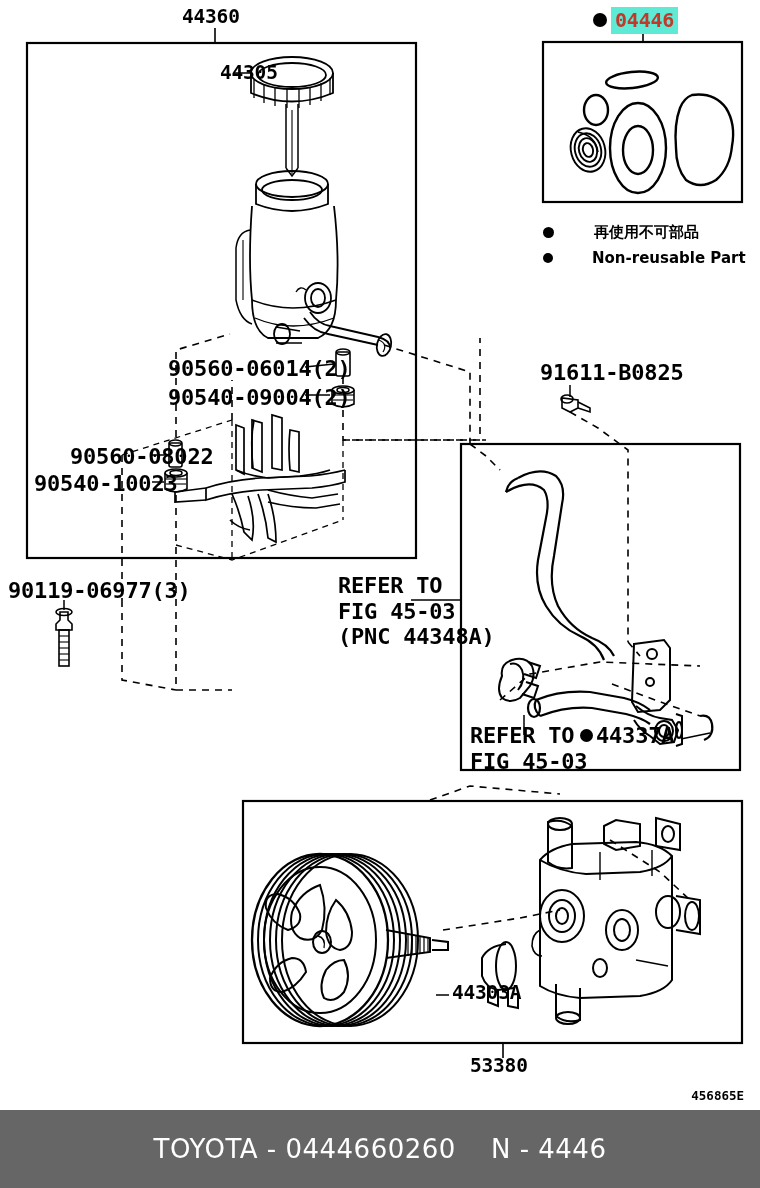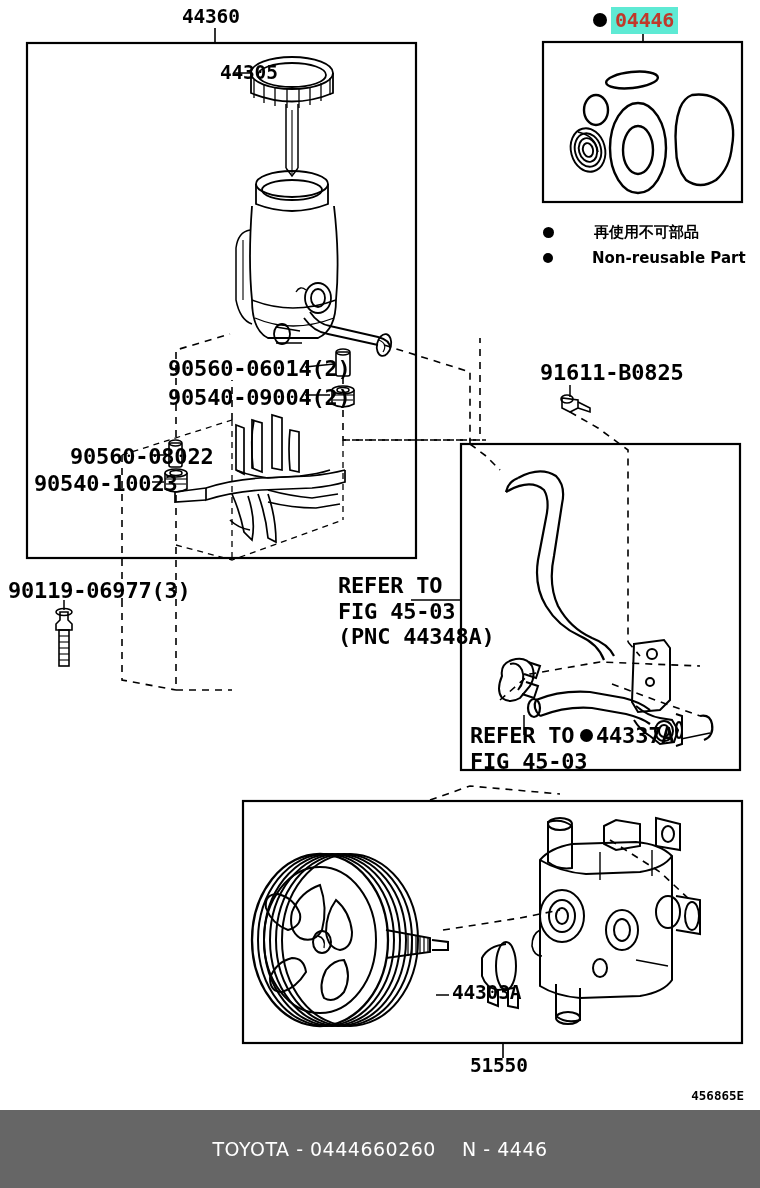--- a/index.html
+++ b/index.html
@@ -27,21 +27,21 @@
   .legend{position:absolute;left:543px;top:222px;width:220px;}
   .legend .row{display:flex;align-items:center;margin-bottom:6px;height:20px;}
   .legend .row .txt{font-weight:bold;font-size:15px;color:#000;
        font-family:"DejaVu Sans","Liberation Sans",sans-serif;white-space:nowrap;margin-left:36px;}
 
   .corner{position:absolute;right:16px;top:1088px;font-size:12.5px;font-weight:bold;
           color:#000;font-family:"DejaVu Sans Mono","Liberation Mono",monospace;margin-left:44px;}
 
   .footer{position:absolute;left:0;top:1110px;width:760px;height:78px;
           background:#666666;display:flex;align-items:center;justify-content:center;}
-  .footer .ftxt{color:#fff;font-size:19px;letter-spacing:0.5px;white-space:pre;
+  .footer .ftxt{color:#fff;font-size:26px;letter-spacing:0.5px;white-space:pre;
                 font-family:"DejaVu Sans","Liberation Sans",sans-serif;}
 </style>
 </head>
 <body>
 
 <div class="diagram">
 
   <svg class="svgroot" viewBox="0 0 760 1110">
     <g fill="none" stroke="#000" stroke-width="2.2">
 
@@ -331,21 +331,21 @@
 FIG 45-03
 (PNC 44348A)</div>
 
   <div class="lbl n17 multi" style="left:470px;top:723px;">REFER TO
 FIG 45-03</div>
 
   <div style="position:absolute;left:580px;top:729px;width:13px;height:13px;border-radius:50%;background:#000;"></div>
   <div class="lbl n17" style="left:596px;top:723px;">44337A</div>
 
   <div class="lbl n20" style="left:452px;top:982px;">44303A</div>
-  <div class="lbl n20" style="left:470px;top:1055px;">51550</div>
+  <div class="lbl n20" style="left:470px;top:1055px;">53380</div>
 
   <div class="legend">
     <div class="row">
       <span class="bullet"></span>
       <span class="txt">再使用不可部品</span>
     </div>
     <div class="row">
       <span class="bullet sm"></span>
       <span class="txt">Non-reusable Part</span>
     </div>

